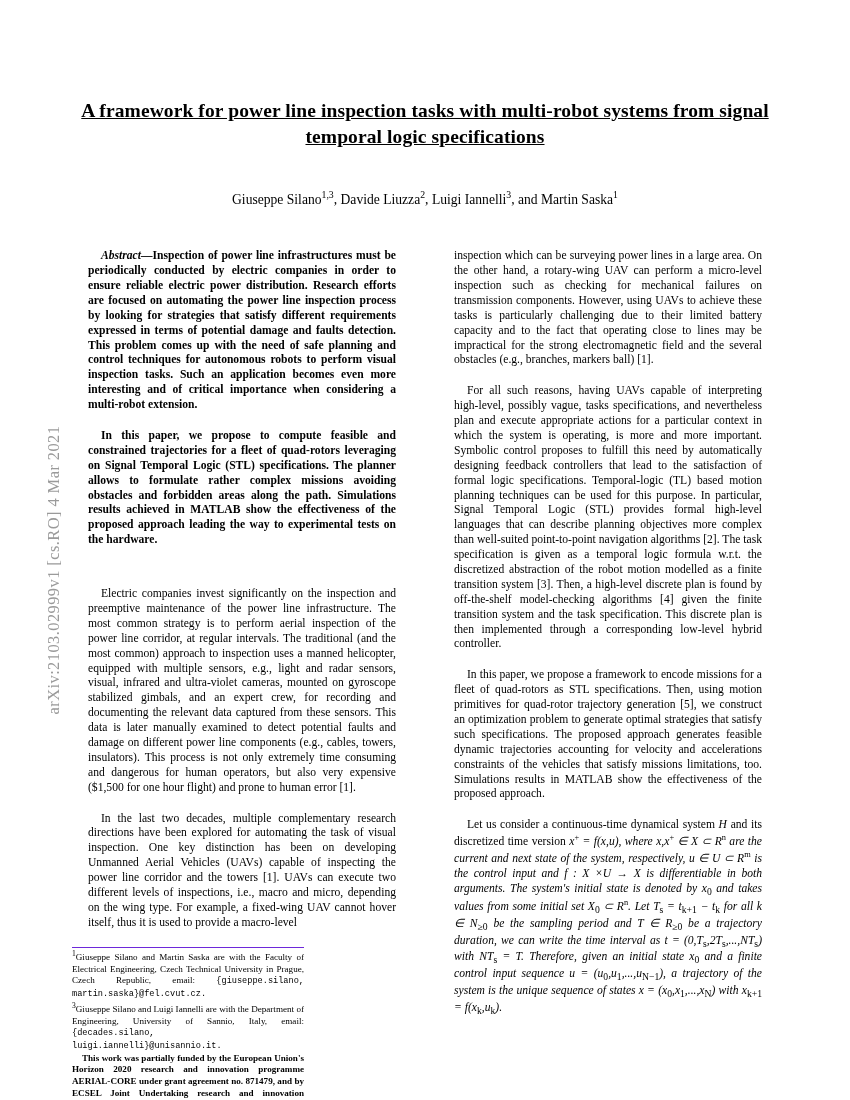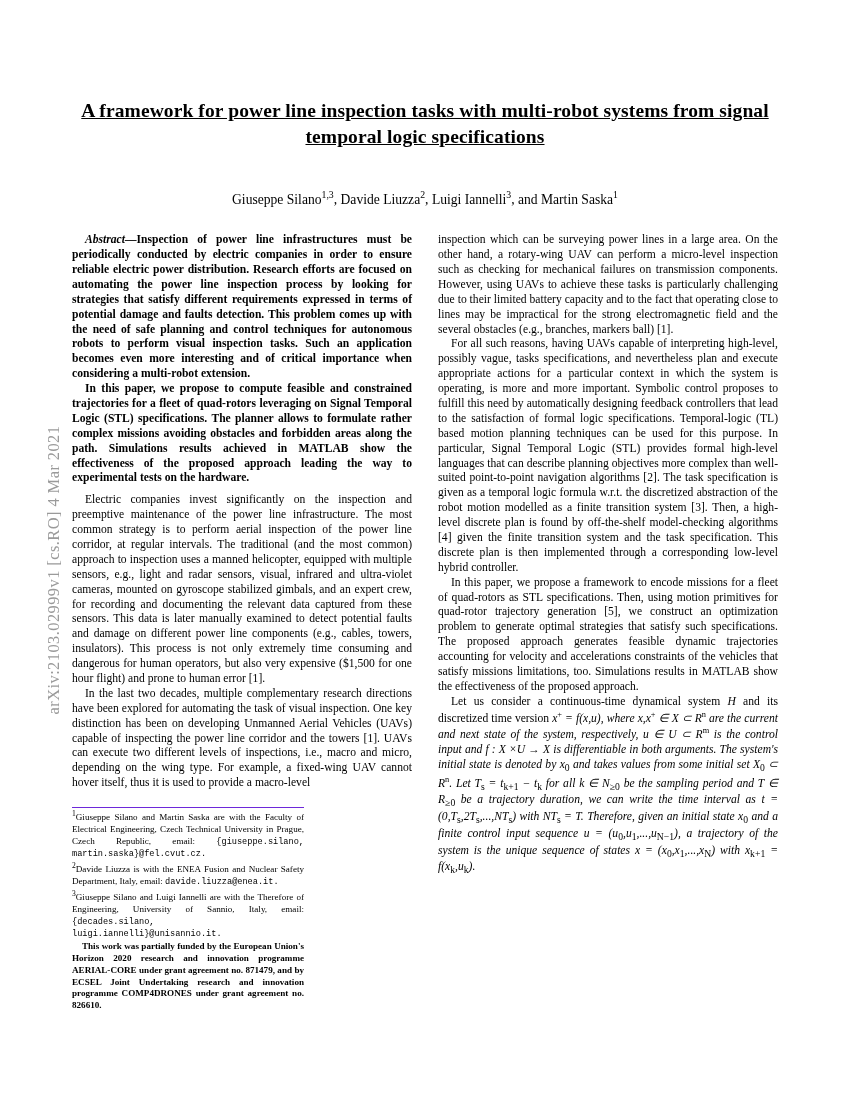--- a/index.html
+++ b/index.html
@@ -67,21 +67,21 @@
   }
   .col {
     width: 340px;
     font-size: 11.6px;
     line-height: 1.285;
     text-align: justify;
     -webkit-hyphens: auto;
     hyphens: auto;
   }
   .col p {
-    margin: 0;
+    margin: 16px;
     text-indent: 13px;
   }
   .col p.noindent { text-indent: 0; }
   .abstract {
     font-weight: bold;
     text-align: justify;
   }
   .abstract .lead {
     font-style: italic;
     font-weight: bold;
@@ -125,22 +125,21 @@
 
       <div class="col">
         <p class="abstract"><span class="lead">Abstract—</span><span>Inspection of power line infrastructures must be periodically conducted by electric companies in order to ensure reliable electric power distribution. Research efforts are focused on automating the power line inspection process by looking for strategies that satisfy different requirements expressed in terms of potential damage and faults detection. This problem comes up with the need of safe planning and control techniques for autonomous robots to perform visual inspection tasks. Such an application becomes even more interesting and of critical importance when considering a multi-robot extension.</span></p>
         <p class="abstract">In this paper, we propose to compute feasible and constrained trajectories for a fleet of quad-rotors leveraging on Signal Temporal Logic (STL) specifications. The planner allows to formulate rather complex missions avoiding obstacles and forbidden areas along the path. Simulations results achieved in MATLAB show the effectiveness of the proposed approach leading the way to experimental tests on the hardware.</p>
         <div class="sec-gap"></div>
         <p>Electric companies invest significantly on the inspection and preemptive maintenance of the power line infrastructure. The most common strategy is to perform aerial inspection of the power line corridor, at regular intervals. The traditional (and the most common) approach to inspection uses a manned helicopter, equipped with multiple sensors, e.g., light and radar sensors, visual, infrared and ultra-violet cameras, mounted on gyroscope stabilized gimbals, and an expert crew, for recording and documenting the relevant data captured from these sensors. This data is later manually examined to detect potential faults and damage on different power line components (e.g., cables, towers, insulators). This process is not only extremely time consuming and dangerous for human operators, but also very expensive ($1,500 for one hour flight) and prone to human error [1].</p>
         <p>In the last two decades, multiple complementary research directions have been explored for automating the task of visual inspection. One key distinction has been on developing Unmanned Aerial Vehicles (UAVs) capable of inspecting the power line corridor and the towers [1]. UAVs can execute two different levels of inspections, i.e., macro and micro, depending on the wing type. For example, a fixed-wing UAV cannot hover itself, thus it is used to provide a macro-level</p>
 
         <div class="footnotes">
           <p><span class="fnmark">1</span><span>Giuseppe Silano and Martin Saska are with the Faculty of Electrical Engineering, Czech Technical University in Prague, Czech Republic, email: </span><span class="mono">{giuseppe.silano, martin.saska}@fel.cvut.cz.</span></p>
-          <p><span class="fnmark">2</span><span>Davide Liuzza is with the ENEA Fusion and Nuclear Safety Department, Italy, email: </span><span class="mono">davide.liuzza@enea.it.</span></p>
-          <p><span class="fnmark">3</span><span>Giuseppe Silano and Luigi Iannelli are with the Therefore of Engineering, University of Sannio, Italy, email: </span><span class="mono">{decades.silano, luigi.iannelli}@unisannio.it.</span></p>
+          <p><span class="fnmark">3</span><span>Giuseppe Silano and Luigi Iannelli are with the Department of Engineering, University of Sannio, Italy, email: </span><span class="mono">{decades.silano, luigi.iannelli}@unisannio.it.</span></p>
           <p class="ind">This work was partially funded by the European Union's Horizon 2020 research and innovation programme AERIAL-CORE under grant agreement no. 871479, and by ECSEL Joint Undertaking research and innovation programme COMP4DRONES under grant agreement no. 826610.</p>
         </div>
       </div>
 
       <div class="col">
         <p class="noindent">inspection which can be surveying power lines in a large area. On the other hand, a rotary-wing UAV can perform a micro-level inspection such as checking for mechanical failures on transmission components. However, using UAVs to achieve these tasks is particularly challenging due to their limited battery capacity and to the fact that operating close to lines may be impractical for the strong electromagnetic field and the several obstacles (e.g., branches, markers ball) [1].</p>
         <p>For all such reasons, having UAVs capable of interpreting high-level, possibly vague, tasks specifications, and nevertheless plan and execute appropriate actions for a particular context in which the system is operating, is more and more important. Symbolic control proposes to fulfill this need by automatically designing feedback controllers that lead to the satisfaction of formal logic specifications. Temporal-logic (TL) based motion planning techniques can be used for this purpose. In particular, Signal Temporal Logic (STL) provides formal high-level languages that can describe planning objectives more complex than well-suited point-to-point navigation algorithms [2]. The task specification is given as a temporal logic formula w.r.t. the discretized abstraction of the robot motion modelled as a finite transition system [3]. Then, a high-level discrete plan is found by off-the-shelf model-checking algorithms [4] given the finite transition system and the task specification. This discrete plan is then implemented through a corresponding low-level hybrid controller.</p>
         <p>In this paper, we propose a framework to encode missions for a fleet of quad-rotors as STL specifications. Then, using motion primitives for quad-rotor trajectory generation [5], we construct an optimization problem to generate optimal strategies that satisfy such specifications. The proposed approach generates feasible dynamic trajectories accounting for velocity and accelerations constraints of the vehicles that satisfy missions limitations, too. Simulations results in MATLAB show the effectiveness of the proposed approach.</p>
         <p><span>Let us consider a continuous-time dynamical system </span><span class="math">H</span><span> and its discretized time version </span><span class="math">x</span><sup>+</sup><span class="math"> = f(x,u), where x,x</span><sup>+</sup><span class="math"> ∈ X ⊂ R</span><sup>n</sup><span class="math"> are the current and next state of the system, respectively, u ∈ U ⊂ R</span><sup>m</sup><span class="math"> is the control input and f : X ×U → X is differentiable in both arguments. The system's initial state is denoted by x</span><sub>0</sub><span class="math"> and takes values from some initial set X</span><sub>0</sub><span class="math"> ⊂ R</span><sup>n</sup><span class="math">. Let T</span><sub>s</sub><span class="math"> = t</span><sub>k+1</sub><span class="math"> − t</span><sub>k</sub><span class="math"> for all k ∈ N</span><sub>≥0</sub><span class="math"> be the sampling period and T ∈ R</span><sub>≥0</sub><span class="math"> be a trajectory duration, we can write the time interval as t = (0,T</span><sub>s</sub><span class="math">,2T</span><sub>s</sub><span class="math">,...,NT</span><sub>s</sub><span class="math">) with NT</span><sub>s</sub><span class="math"> = T. Therefore, given an initial state x</span><sub>0</sub><span class="math"> and a finite control input sequence u = (u</span><sub>0</sub><span class="math">,u</span><sub>1</sub><span class="math">,...,u</span><sub>N−1</sub><span class="math">), a trajectory of the system is the unique sequence of states x = (x</span><sub>0</sub><span class="math">,x</span><sub>1</sub><span class="math">,...,x</span><sub>N</sub><span class="math">) with x</span><sub>k+1</sub><span class="math"> = f(x</span><sub>k</sub><span class="math">,u</span><sub>k</sub><span class="math">).</span></p>
       </div>

